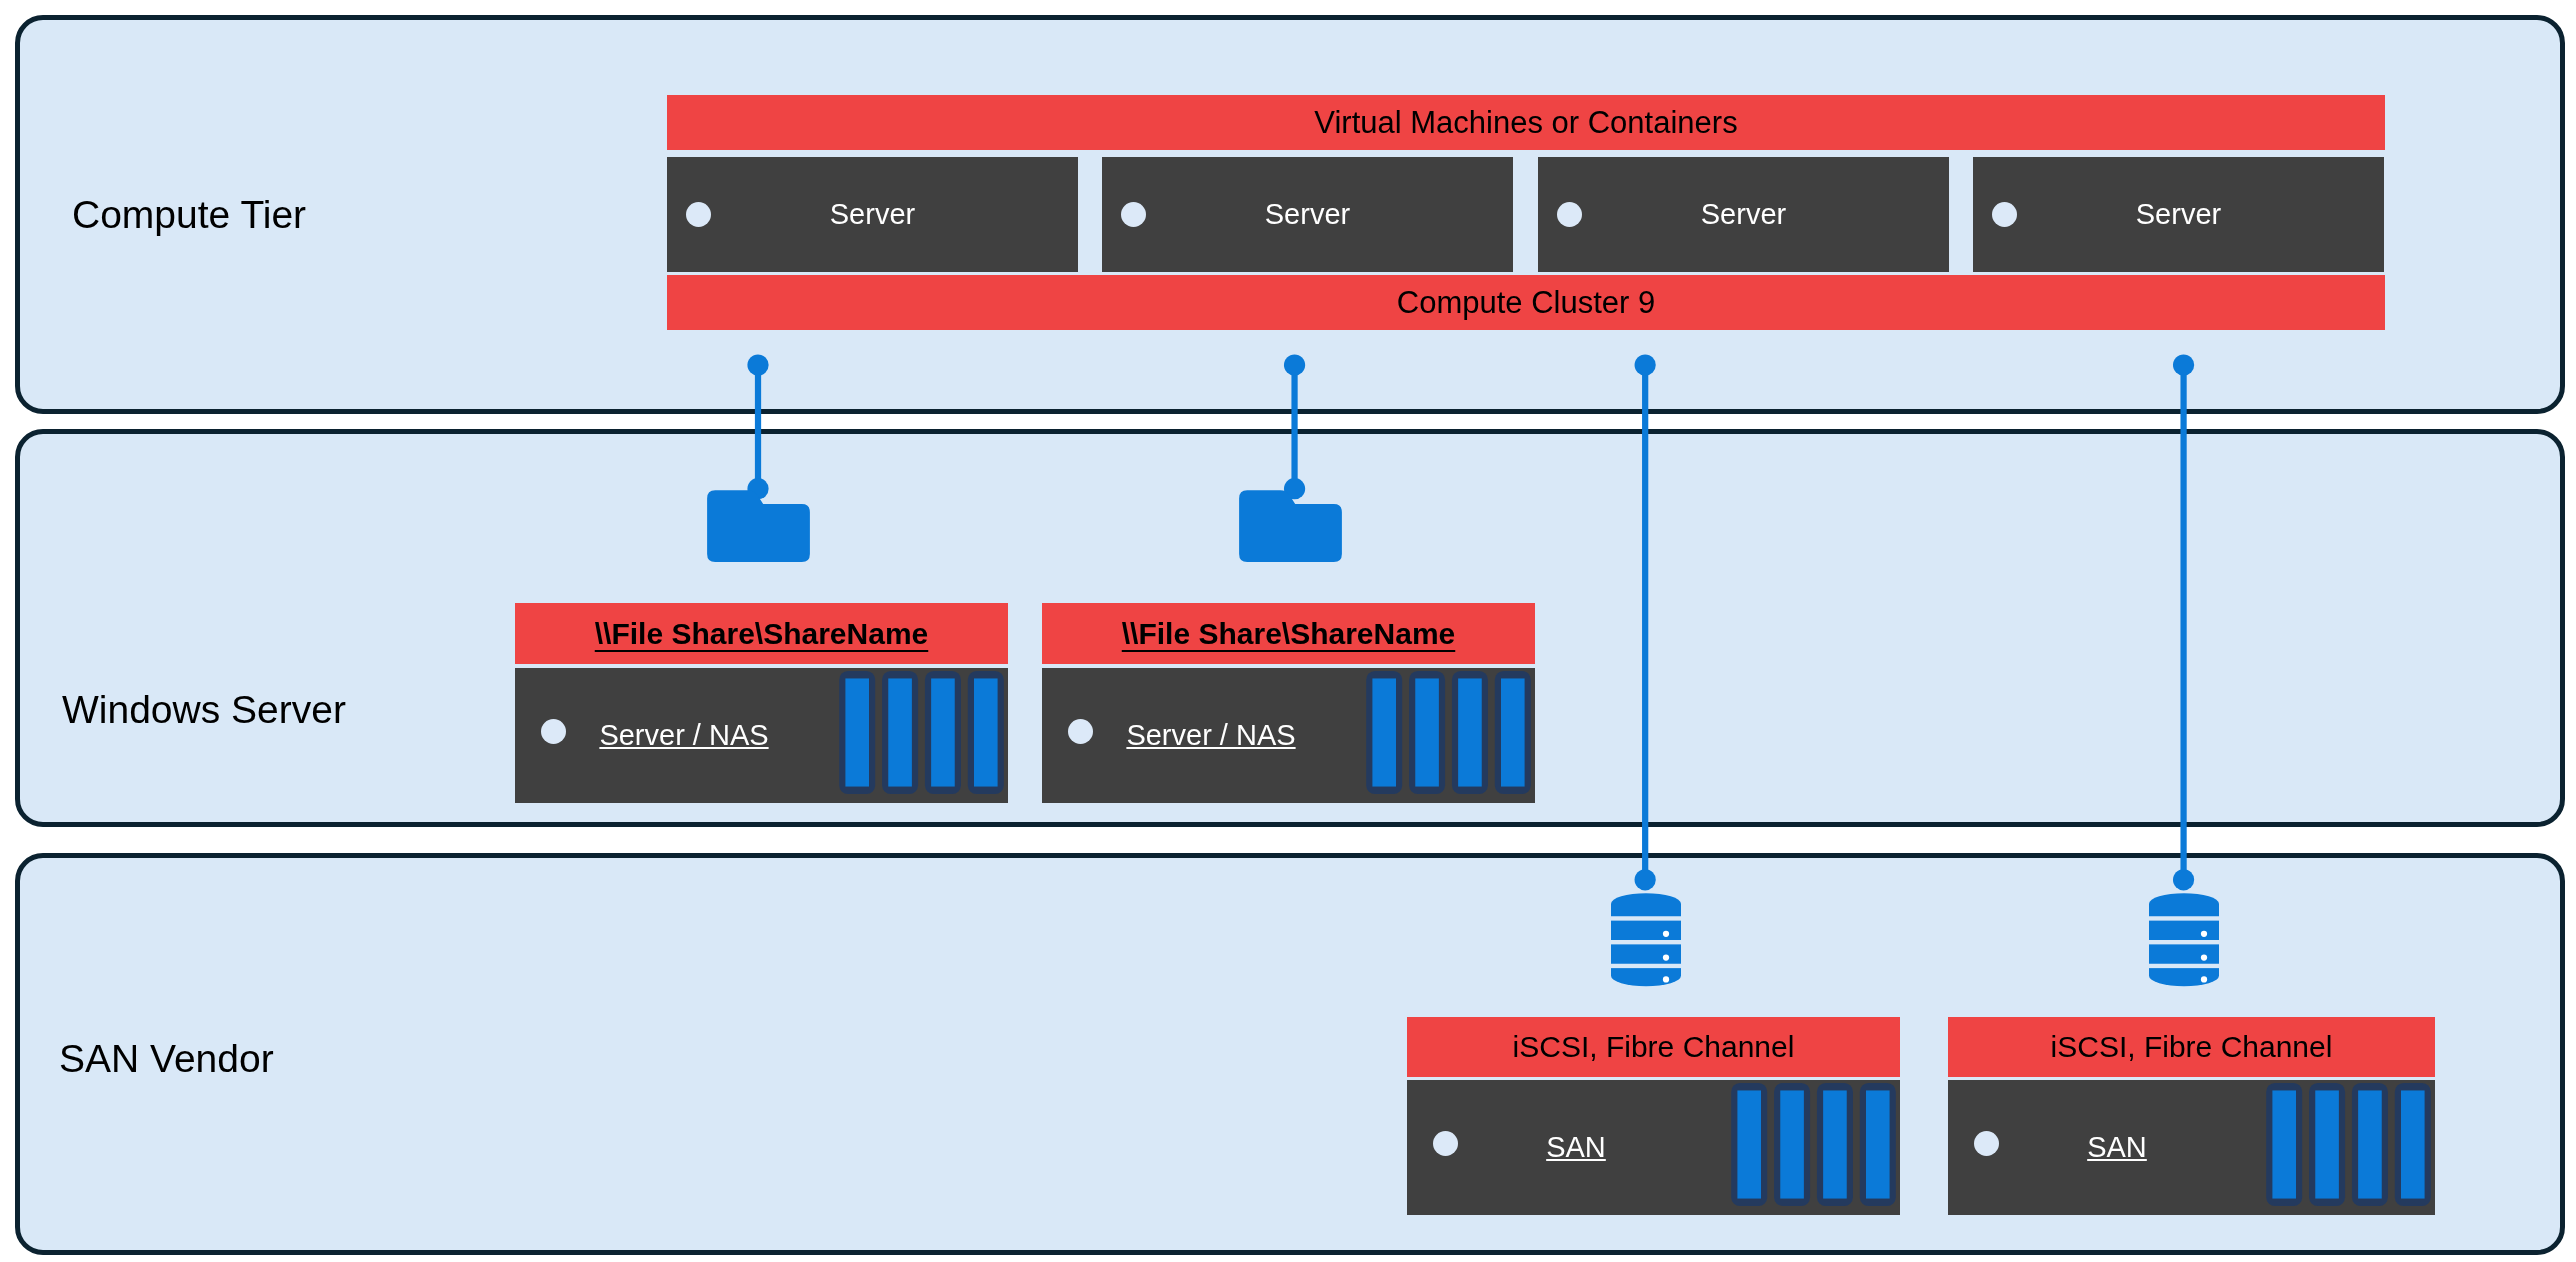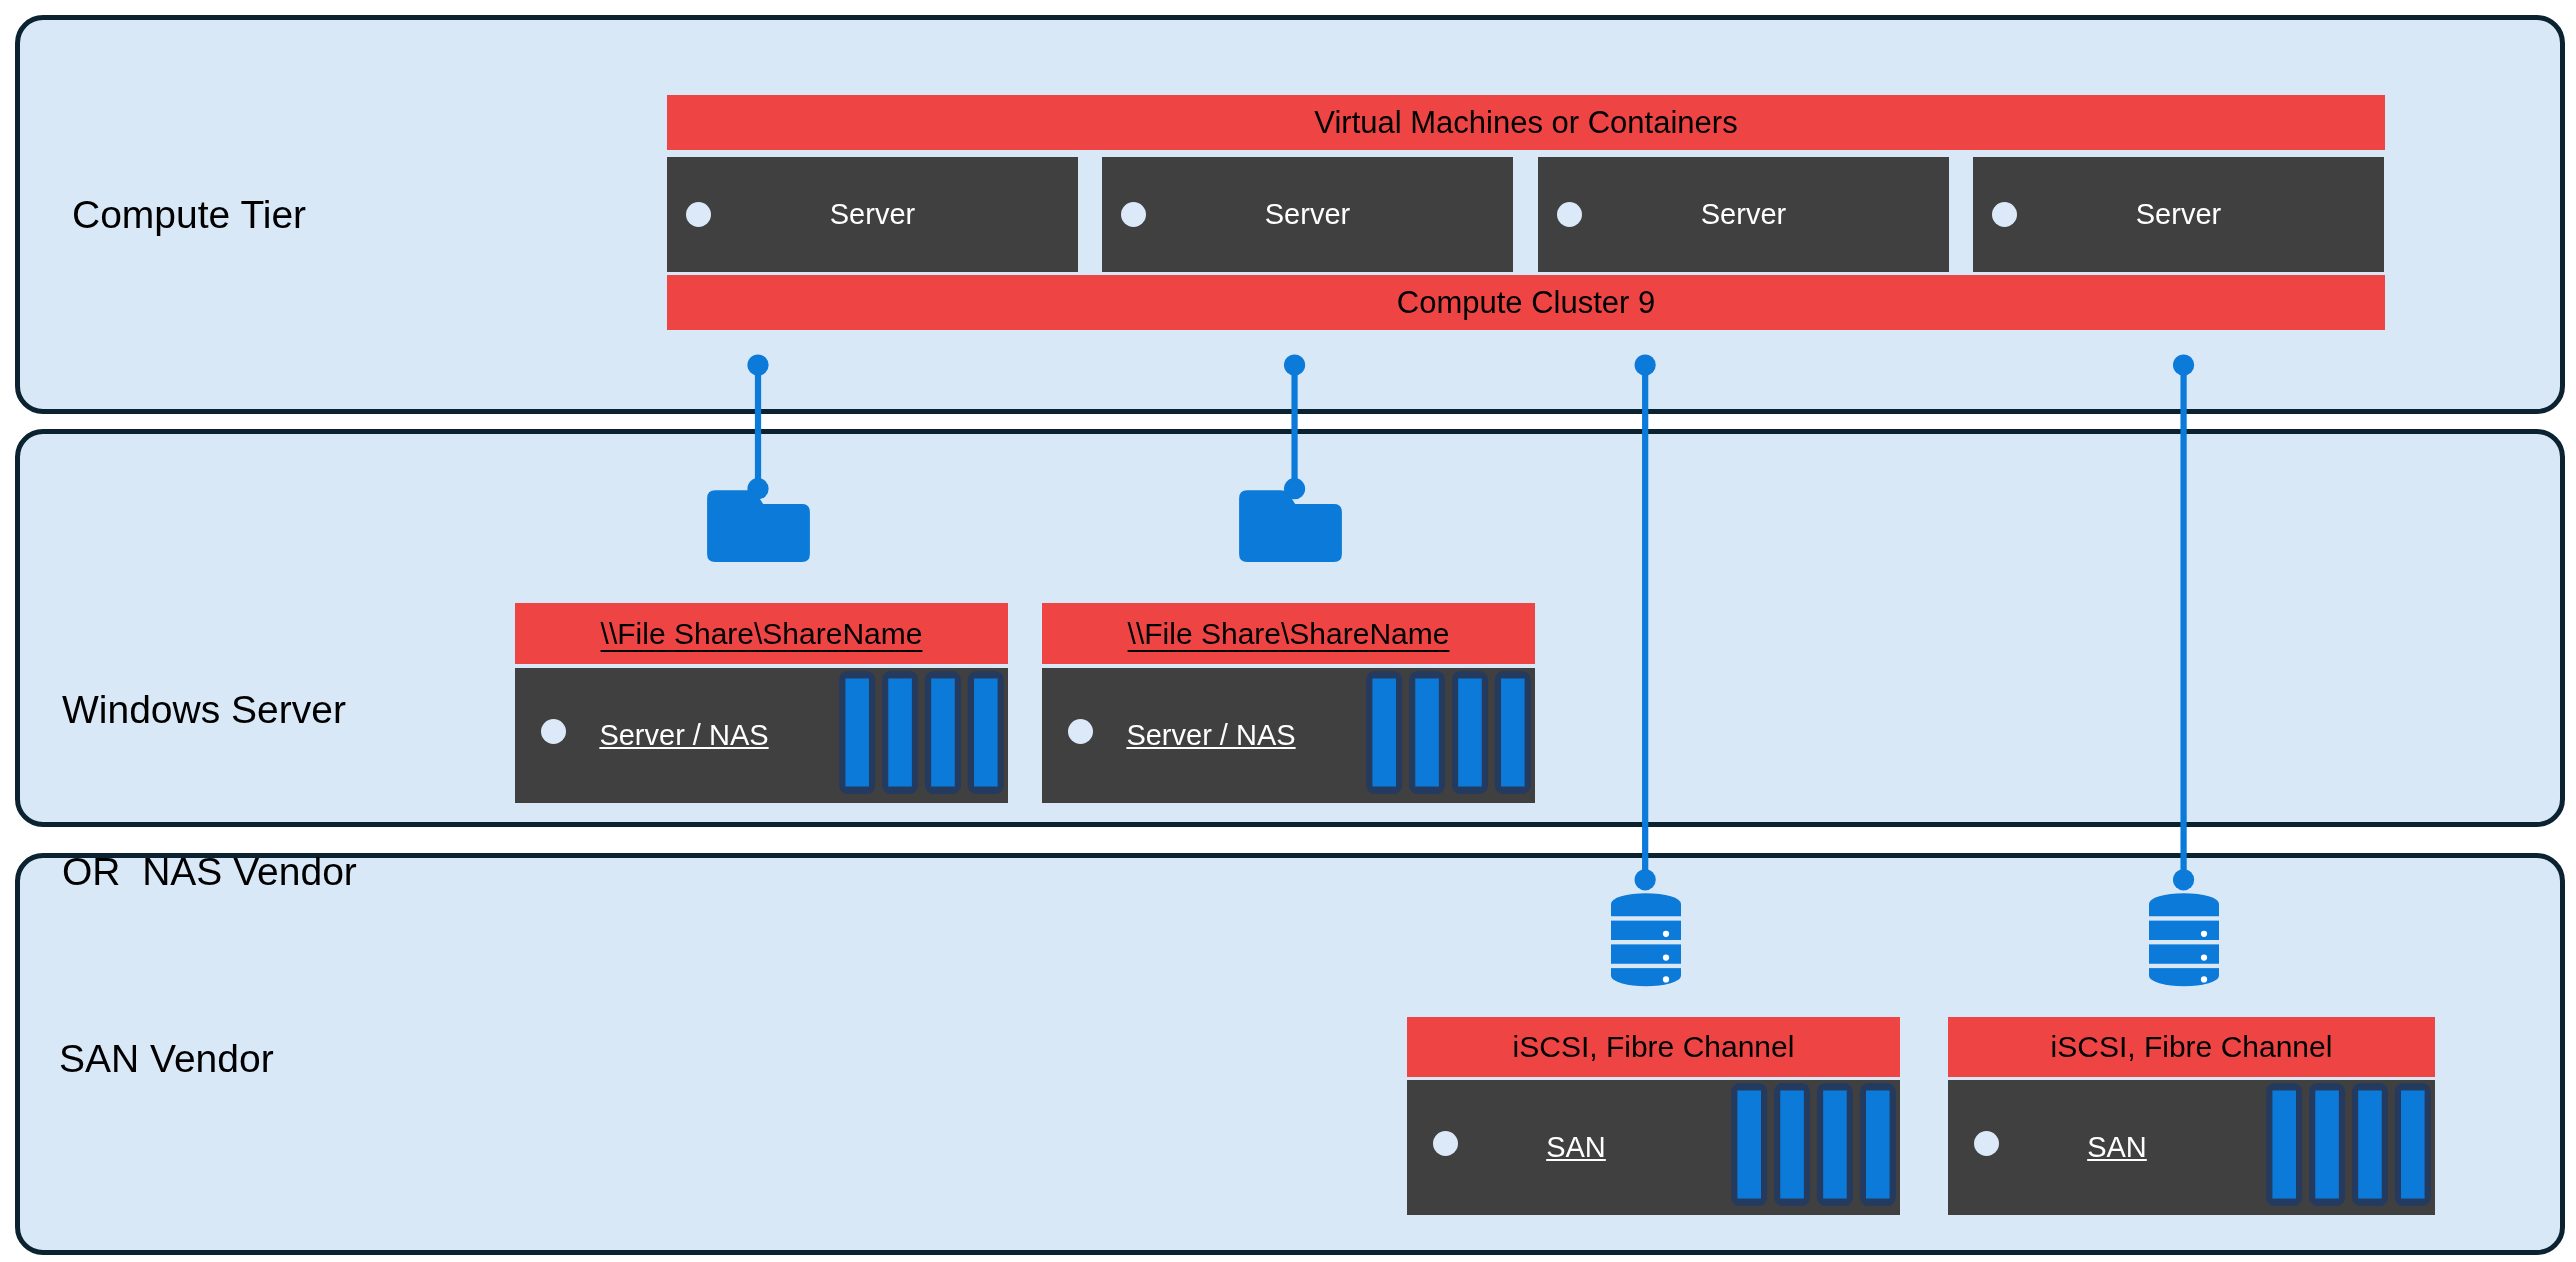--- a/index.html
+++ b/index.html
@@ -33,20 +33,21 @@
     position:absolute;z-index:2;
     background:#ef4444;color:#000;
     display:flex;align-items:center;justify-content:center;
     font-size:31px;
   }
   .bar.small-text{font-size:30px;}
   .underlined{
     text-decoration:underline;
     text-decoration-thickness:1.9px;
     text-underline-offset:6.2px;
+    font-weight:bold;
   }
   
   .dbox{
     position:absolute;z-index:2;
     background:#404040;color:#ffffff;
     font-size:29px;
   }
   .dbox .box-label-center{
     position:absolute;left:0;top:0;width:100%;height:100%;
     display:flex;align-items:center;justify-content:center;border-radius:11px;
@@ -75,21 +76,20 @@
 
 <div class="canvas">
 
   <div class="tier tier1"></div>
   <div class="tier tier2"></div>
   <div class="tier tier3"></div>
 
   <div class="tier-label" style="left:72px;top:188px;">Compute Tier</div>
   <div class="tier-label" style="left:62px;top:575px;">
     <span style="display:block">Windows Server</span>
-    <span style="display:block">OR  NAS Vendor</span>
   </div>
   <div class="tier-label" style="left:59px;top:1032px;">SAN Vendor</div>
 
   <div class="bar" style="left:667px;top:95px;width:1718px;height:55px;">Virtual Machines or Containers</div>
 
   <div class="dbox server" style="left:667px;top:157px;width:411px;height:115px;">
     <span class="status-dot"></span>
     <span class="box-label-center">Server</span>
   </div>
   <div class="dbox server" style="left:1102px;top:157px;width:411px;height:115px;">

